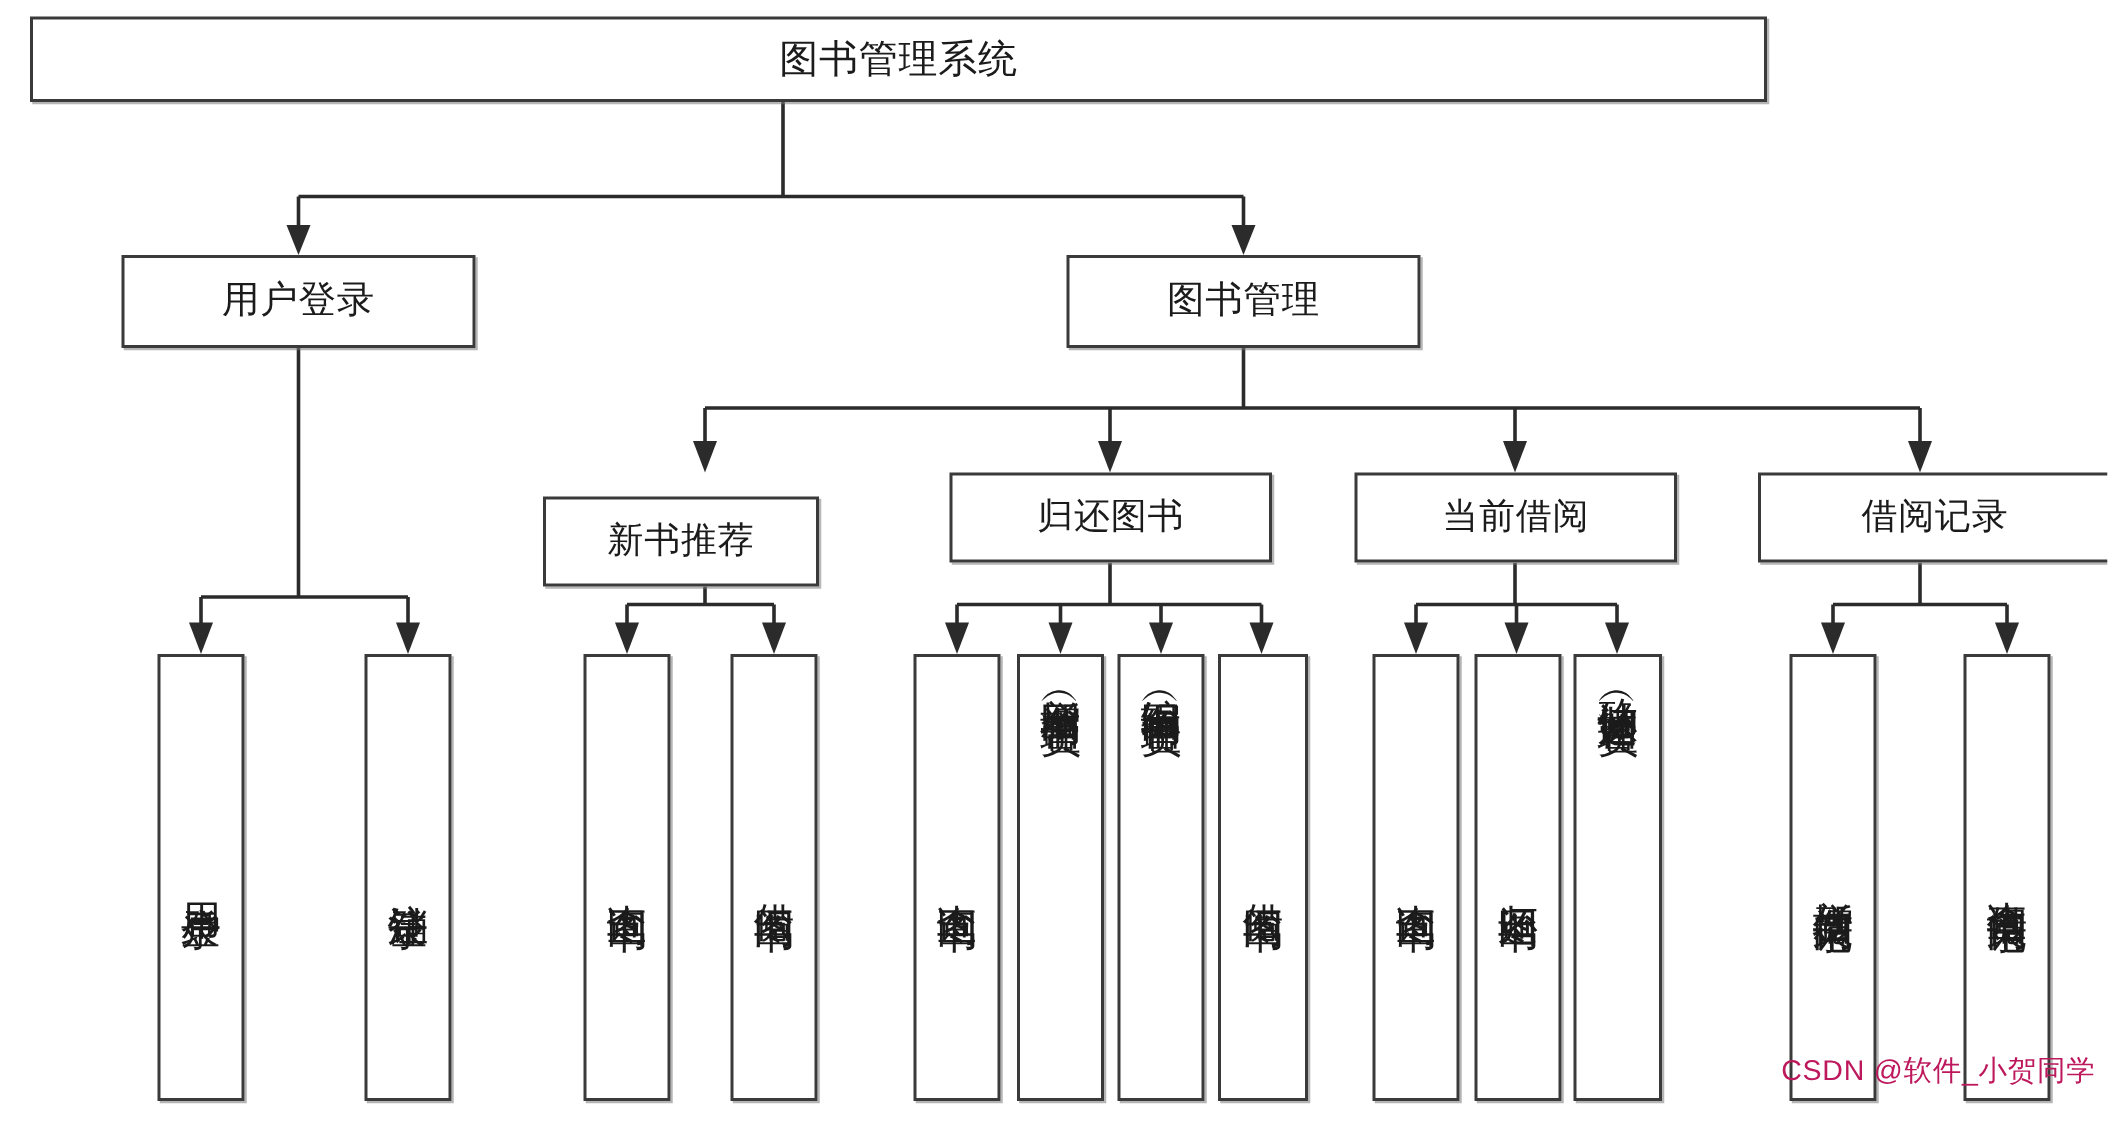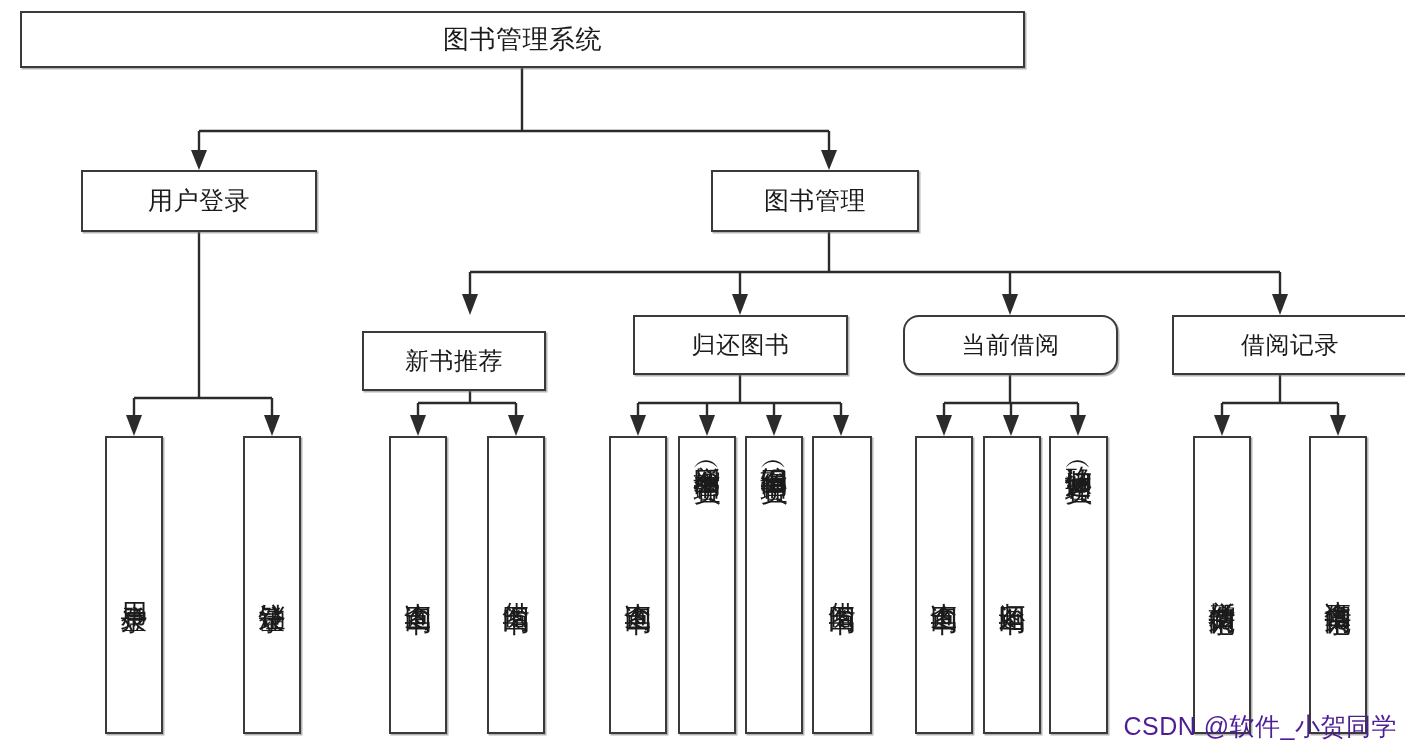--- a/index.html
+++ b/index.html
@@ -75,23 +75,23 @@
     letter-spacing:2px;
     color:#1b1b1b;
     white-space:nowrap;
     padding:6px 0;
   }
 
   
   #watermark{
     position:absolute;
     right:8px;
-    bottom:4px;
-    font-size:25px;
-    color:#4c1d95;
+    bottom:20px;
+    font-size:19px;
+    color:#be185d;
     letter-spacing:.5px;
     z-index:5;
     white-space:nowrap;
   }
 </style>
 </head>
 <body>
 
 <div id="canvas">
 
@@ -152,38 +152,38 @@
     <polygon points="1070,415 1086,415 1078,436"></polygon>
 
     <line x1="1280" y1="375" x2="1280" y2="403"></line>
     <line x1="1222" y1="403" x2="1338" y2="403"></line>
     <line x1="1222" y1="403" x2="1222" y2="417"></line>
     <polygon points="1214,415 1230,415 1222,436"></polygon>
     <line x1="1338" y1="403" x2="1338" y2="417"></line>
     <polygon points="1330,415 1346,415 1338,436"></polygon>
   </svg>
 
-  <div class="node root" style="left:20px; top:11px; width:1005px; height:57px;">
+  <div class="node root" style="left:20px; top:11px; width:1158px; height:57px;">
     <span class="node-label">图书管理系统</span>
   </div>
 
   <div class="node lvl2" style="left:81px; top:170px; width:236px; height:62px;">
     <span class="node-label">用户登录</span>
   </div>
-  <div class="node lvl2" style="left:711px; top:170px; width:208px; height:62px;">
+  <div class="node lvl2" style="left:711px; top:170px; width:236px; height:62px;">
     <span class="node-label">图书管理</span>
   </div>
 
   <div class="node lvl3" style="left:362px; top:331px; width:184px; height:60px;">
     <span class="node-label">新书推荐</span>
   </div>
   <div class="node lvl3" style="left:633px; top:315px; width:215px; height:60px;">
     <span class="node-label">归还图书</span>
   </div>
-  <div class="node lvl3" style="left:903px; top:315px; width:215px; height:60px;border-radius:16px;">
+  <div class="node lvl3" style="left:903px; top:315px; width:215px; height:60px;">
     <span class="node-label">当前借阅</span>
   </div>
   <div class="node lvl3" style="left:1172px; top:315px; width:236px; height:60px;">
     <span class="node-label">借阅记录</span>
   </div>
 
   <div class="leaf mid" style="left:105px; top:436px; width:58px; height:298px;">
     <span class="leaf-label">用户登录</span>
   </div>
   <div class="leaf mid" style="left:243px; top:436px; width:58px; height:298px;">

